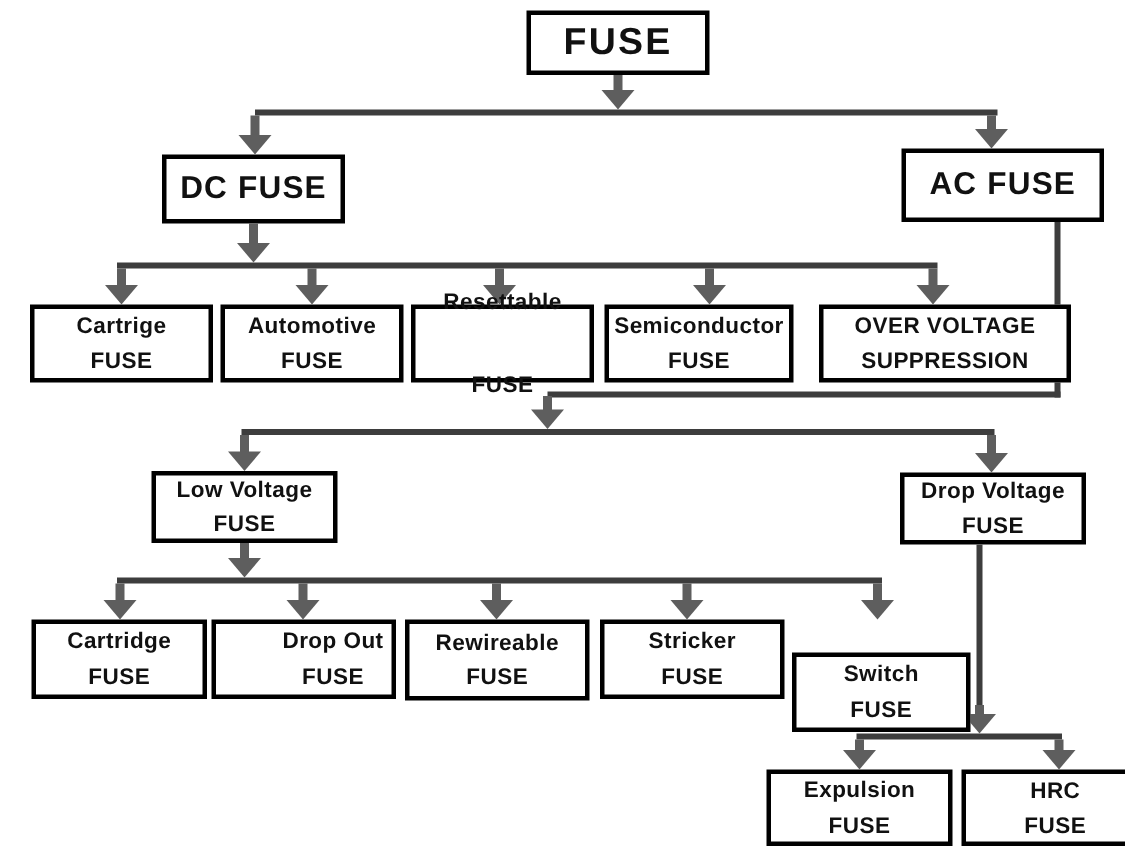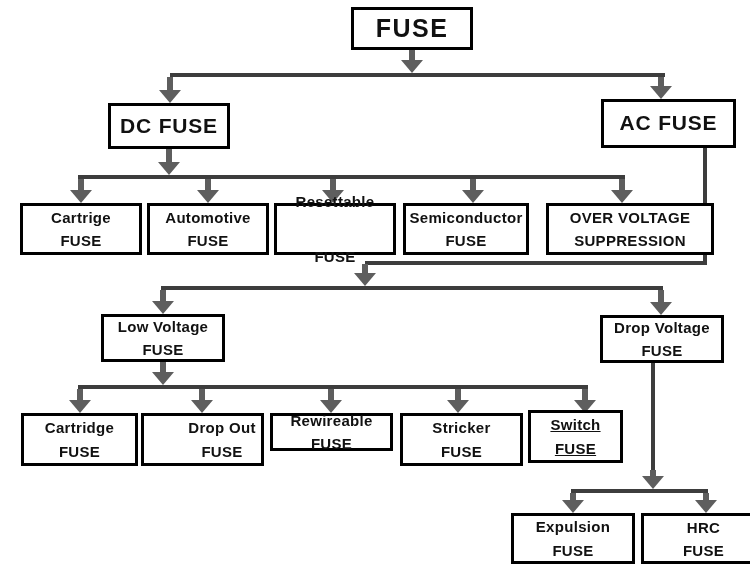--- a/index.html
+++ b/index.html
@@ -120,31 +120,31 @@
   <div class="box sz-sm" style="left:3px;top:413px;width:117px;height:53px;">
     <span class="ln">Cartridge</span>
     <span class="ln">FUSE</span>
   </div>
 
   <div class="box sz-sm" style="left:123px;top:413px;width:123px;height:53px;padding-left:39px;">
     <span class="ln">Drop Out</span>
     <span class="ln">FUSE</span>
   </div>
 
-  <div class="box sz-sm" style="left:252px;top:413px;width:123px;height:38px;">
+  <div class="box sz-sm" style="left:252px;top:413px;width:123px;height:54px;">
     <span class="ln">Rewireable</span>
     <span class="ln">FUSE</span>
   </div>
 
   <div class="box sz-sm" style="left:382px;top:413px;width:123px;height:53px;">
     <span class="ln">Stricker</span>
     <span class="ln">FUSE</span>
   </div>
 
-  <div class="box sz-sm" style="left:510px;top:410px;width:95px;height:53px;text-decoration:underline;">
+  <div class="box sz-sm" style="left:510px;top:435px;width:119px;height:53px;">
     <span class="ln">Switch</span>
     <span class="ln">FUSE</span>
   </div>
 
   <div class="box sz-sm" style="left:493px;top:513px;width:124px;height:51px;">
     <span class="ln">Expulsion</span>
     <span class="ln">FUSE</span>
   </div>
 
   <div class="box sz-sm" style="left:623px;top:513px;width:125px;height:51px;justify-content:space-between;">

